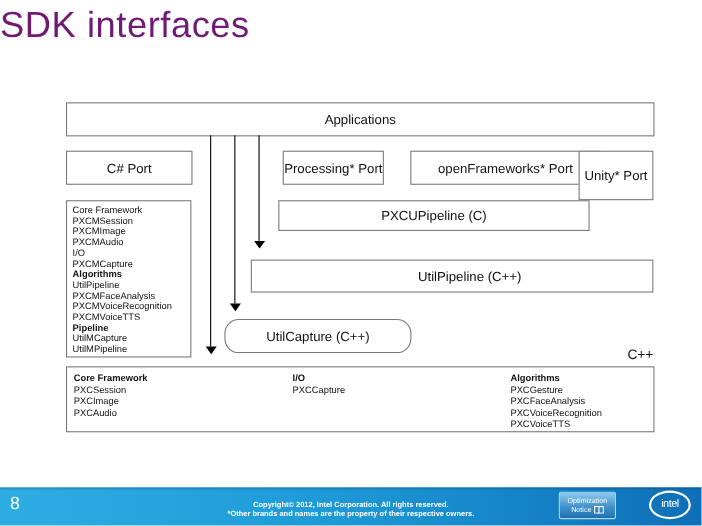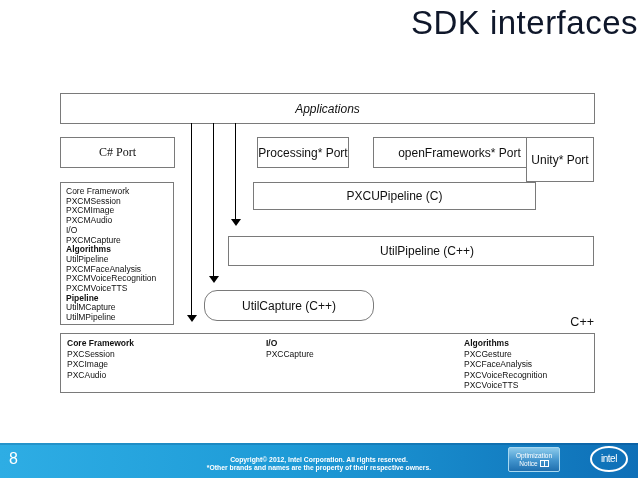--- a/index.html
+++ b/index.html
@@ -1,26 +1,26 @@
 <!DOCTYPE html>
 <html><head>
 <meta charset="utf-8">
 <style>
   html,body{margin:0;padding:0;background:#fff;}
   .slide{position:relative;width:638px;height:478px;background:#ffffff;overflow:hidden;
          font-family:"Liberation Sans",sans-serif;}
-  .title{position:absolute;top:4px;left:0;right:0;margin:0;text-align:right;
-         color:#0f172a;font-size:33px;font-weight:400;letter-spacing:0.5px;}
+  .title{position:absolute;top:4px;left:0;right:0;margin:0;text-align:left;
+         color:#701a75;font-size:33px;font-weight:400;letter-spacing:0.5px;}
   .box{position:absolute;background:#fff;border:1px solid #7a7a7a;box-sizing:border-box;
        display:flex;align-items:center;justify-content:center;
        font-size:12px;color:#111;text-align:center;}
   
-  .applications{left:60px;top:93px;width:535px;height:31px;font-style:italic;}
+  .applications{left:60px;top:93px;width:535px;height:31px;}
   
-  .port-csharp{left:60px;top:137px;width:115px;height:31px;font-family:Liberation Serif, serif;}
+  .port-csharp{left:60px;top:137px;width:115px;height:31px;}
   .port-processing{left:257px;top:137px;width:92px;height:31px;}
   .port-openframeworks{left:373px;top:137px;width:173px;height:31px;}
   .port-unity{left:526px;top:137px;width:68px;height:45px;}
   
   .list-box{left:60px;top:182px;width:114px;height:143px;display:block;text-align:left;
             padding:4px 0 0 5px;font-size:8.5px;line-height:9.7px;color:#111;}
   .list-box .line{white-space:nowrap;}
   .bold{font-weight:bold;}
   
   .pxcu{left:253px;top:182px;width:283px;height:28px;text-align:center;}

